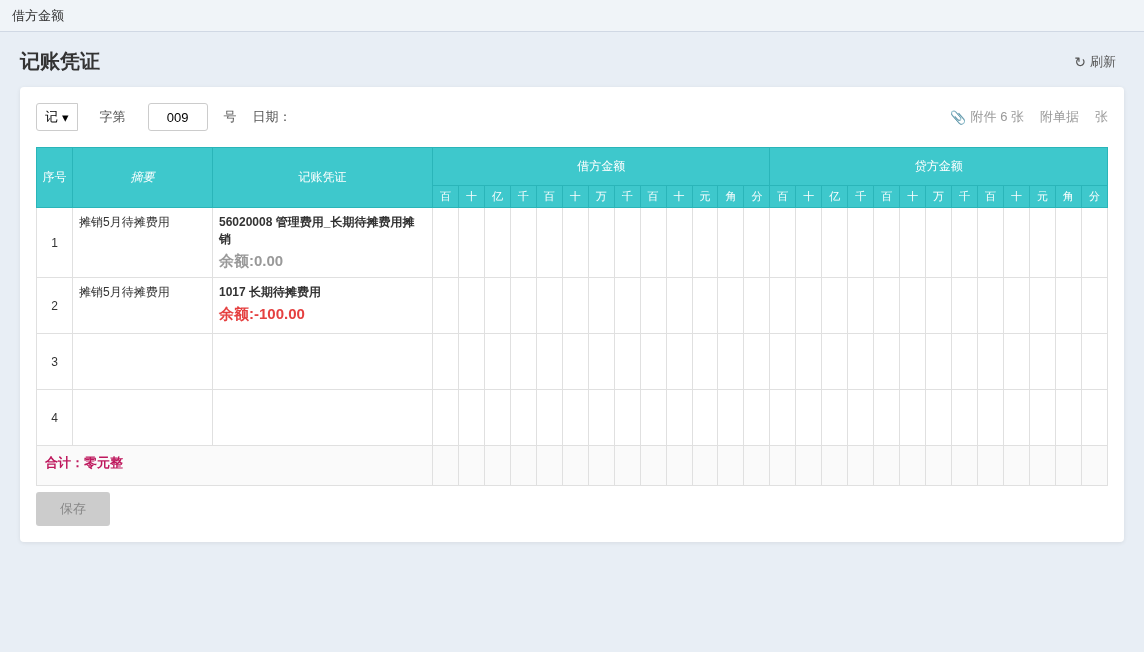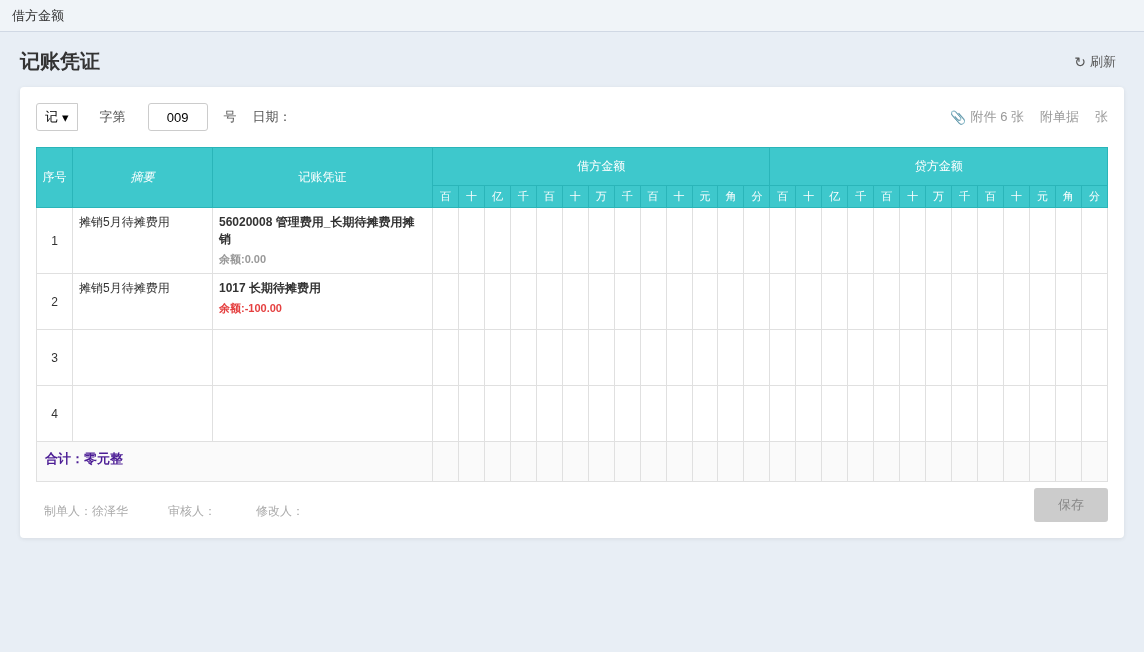--- a/index.html
+++ b/index.html
@@ -188,32 +188,32 @@
     .summary-cell {
       vertical-align: top;
       padding: 6px;
     }
     .account-cell {
       vertical-align: top;
       padding: 6px;
       font-weight: bold;
     }
     .balance-text {
-      font-size: 11px;
+      font-size: 15px;
       color: #999;
       margin-top: 4px;
     }
     .balance-text.negative {
       color: #e54040;
     }
     .total-row td {
       background: #fafafa;
       padding: 10px 8px;
       font-size: 13px;
-      color: #4c1d95;
+      color: #be185d;
       font-weight: bold;
       height: 40px;
     }
     .footer-row {
       display: flex;
       align-items: center;
       gap: 40px;
       padding: 10px 8px 0;
       color: #aaa;
       font-size: 12px;
@@ -482,27 +482,16 @@
               <td class="td-amount" style="padding: 0px; height: 36px; border-color: rgb(224, 224, 224);"></td>
               <td class="td-amount" style="padding: 0px; height: 36px; border-color: rgb(224, 224, 224);"></td>
               <td class="td-amount" style="padding: 0px; height: 36px; border-color: rgb(224, 224, 224);"></td>
               <td class="td-amount" style="padding: 0px; height: 36px; border-color: rgb(224, 224, 224);"></td>
             </tr>
           </tbody>
       </table>
     </div>
 
     <div class="footer-area">
-      <div class="footer-row">
-        <span>
-          <span>制单人：</span><span>徐泽华</span>
-        </span>
-        <span>
-          <span>审核人：</span><span></span>
-        </span>
-        <span>
-          <span>修改人：</span><span></span>
-        </span>
-      </div>
       <button class="save-btn">保存</button>
     </div>
   </div>
 </div>
 
 </body></html>

